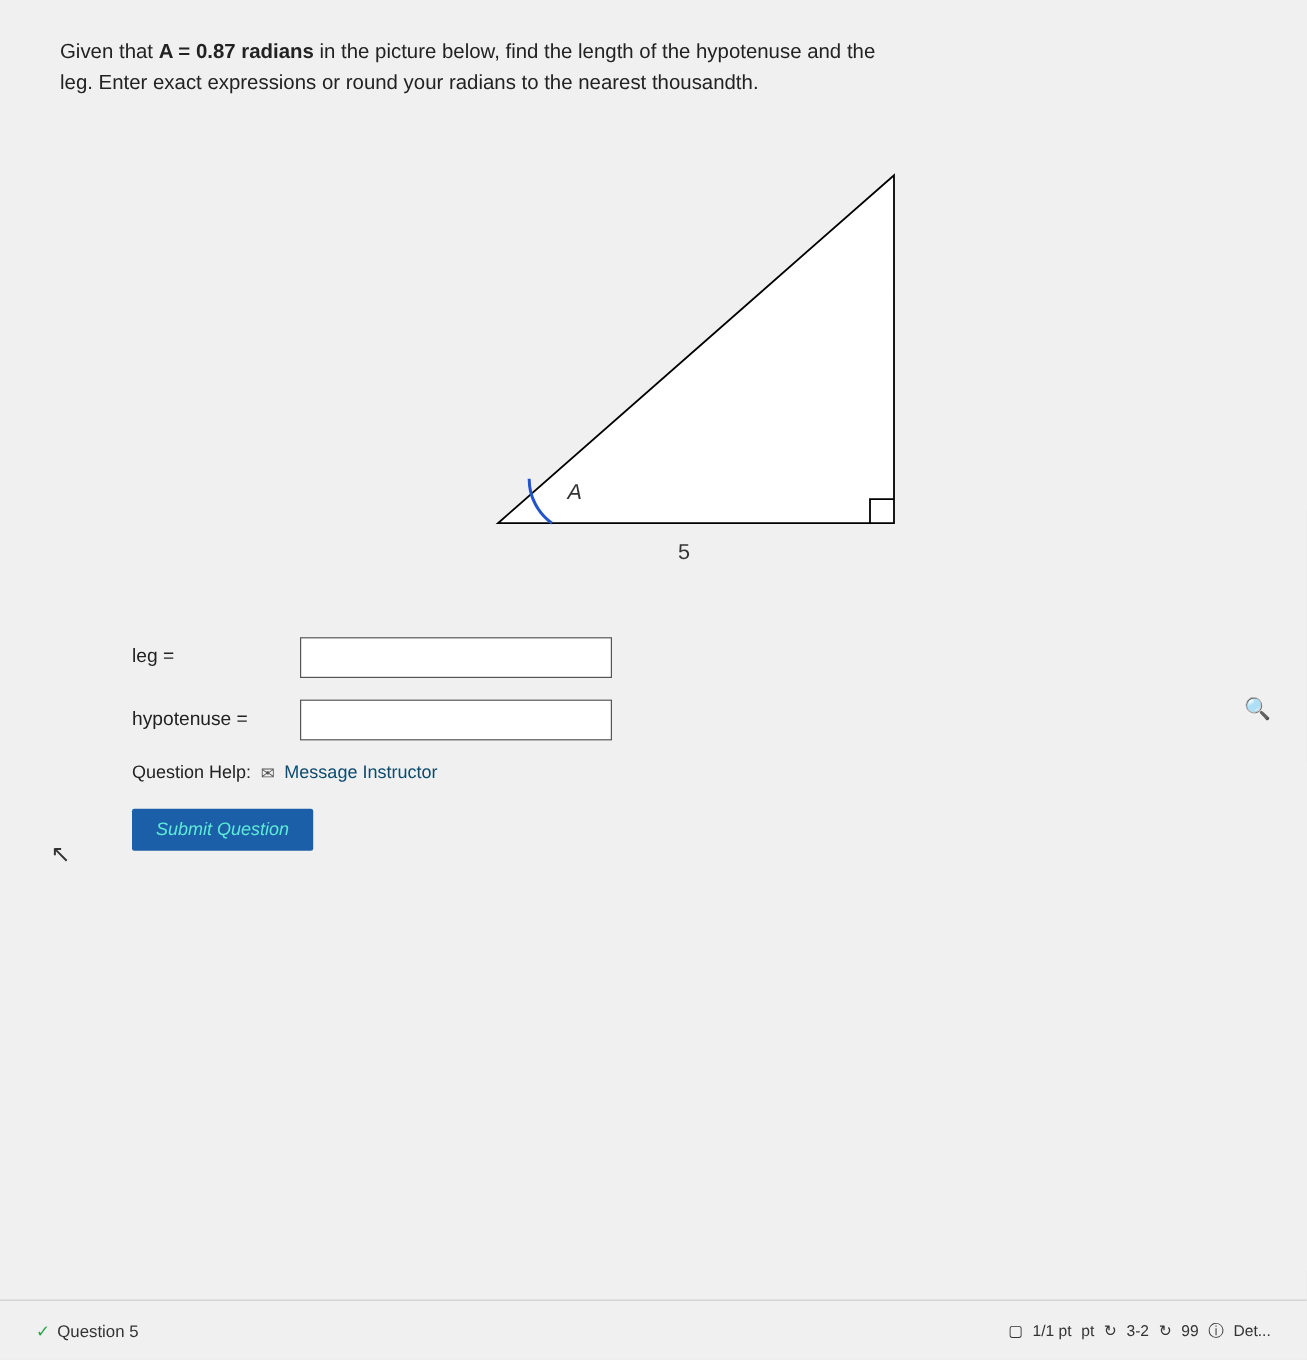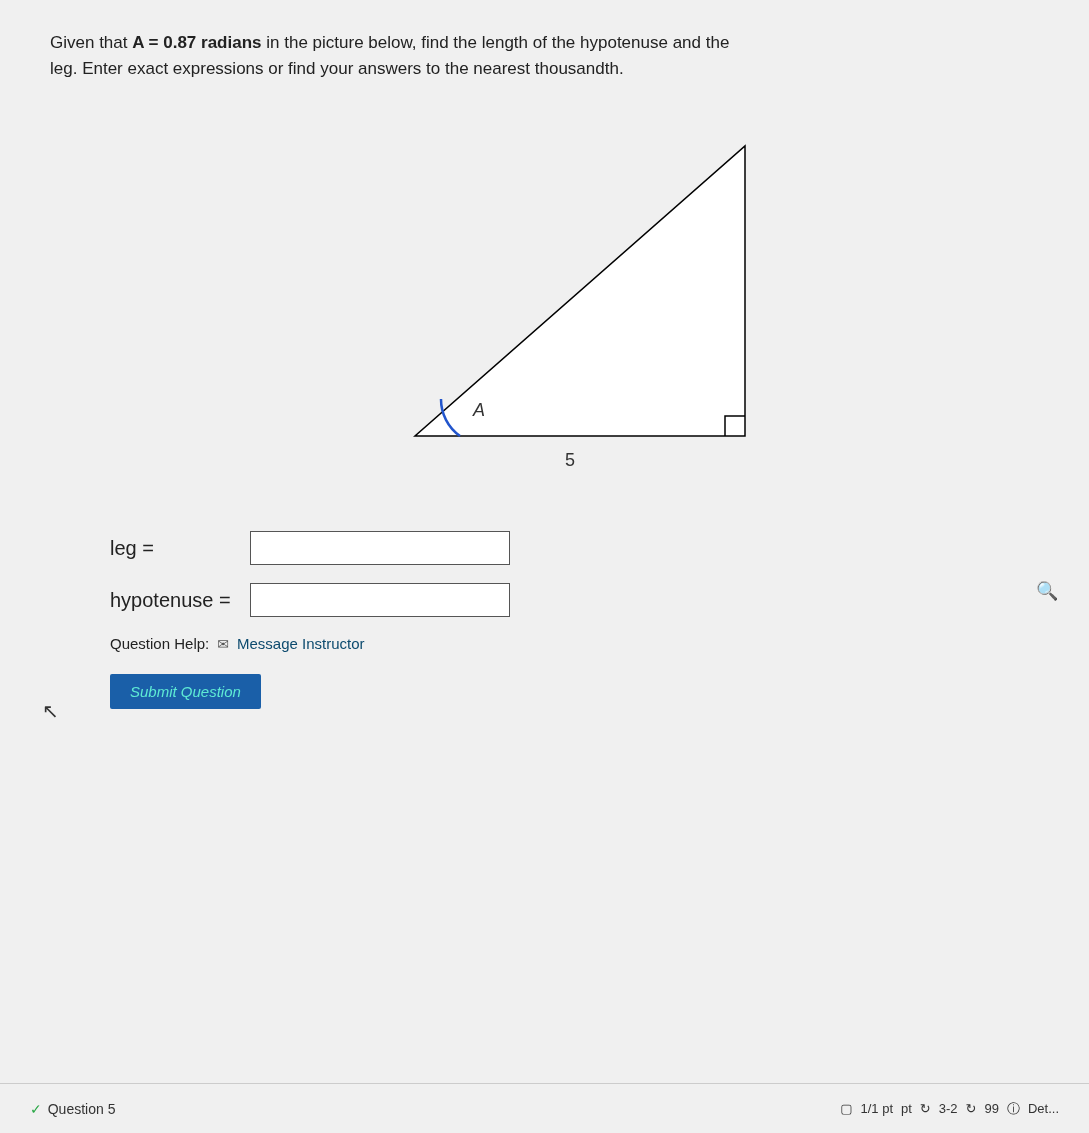--- a/index.html
+++ b/index.html
@@ -40,21 +40,21 @@
     }
     .input-row {
       display: flex;
       align-items: center;
       margin-bottom: 18px;
       font-size: 16px;
       color: #222;
     }
     .input-label {
       min-width: 140px;
-      font-size: 20px;
+      font-size: 16px;
       color: #222;
     }
     .answer-input {
       border: 1px solid #555;
       background: #fff;
       height: 34px;
       width: 260px;
       font-size: 15px;
       padding: 0 8px;
       outline: none;
@@ -142,21 +142,21 @@
     }
   </style>
 </head>
 <body>
 
 <div class="main-content">
 
   <div class="problem-text">
     <span>Given that </span><span style="font-weight:bold;">A = 0.87 radians</span><span> in the picture below, find the length of the hypotenuse and the</span>
     <br>
-    <span>leg. Enter exact expressions or find your answers to the nearest thousandth.</span>
+    <span>leg. Enter exact expressions or round your radians to the nearest thousandth.</span>
   </div>
 
   <div class="triangle-container">
     <svg class="triangle-svg" width="420" height="370" viewBox="0 0 420 370">
 
       <polygon points="50,320 380,320 380,30" fill="white" stroke="black" stroke-width="1.5"></polygon>
 
       <polyline points="360,320 360,300 380,300" fill="none" stroke="black" stroke-width="1.5"></polyline>
 
       <path d="M 95,320 A 45,45 0 0,1 76,283" fill="none" stroke="#2255cc" stroke-width="2.5"></path>

